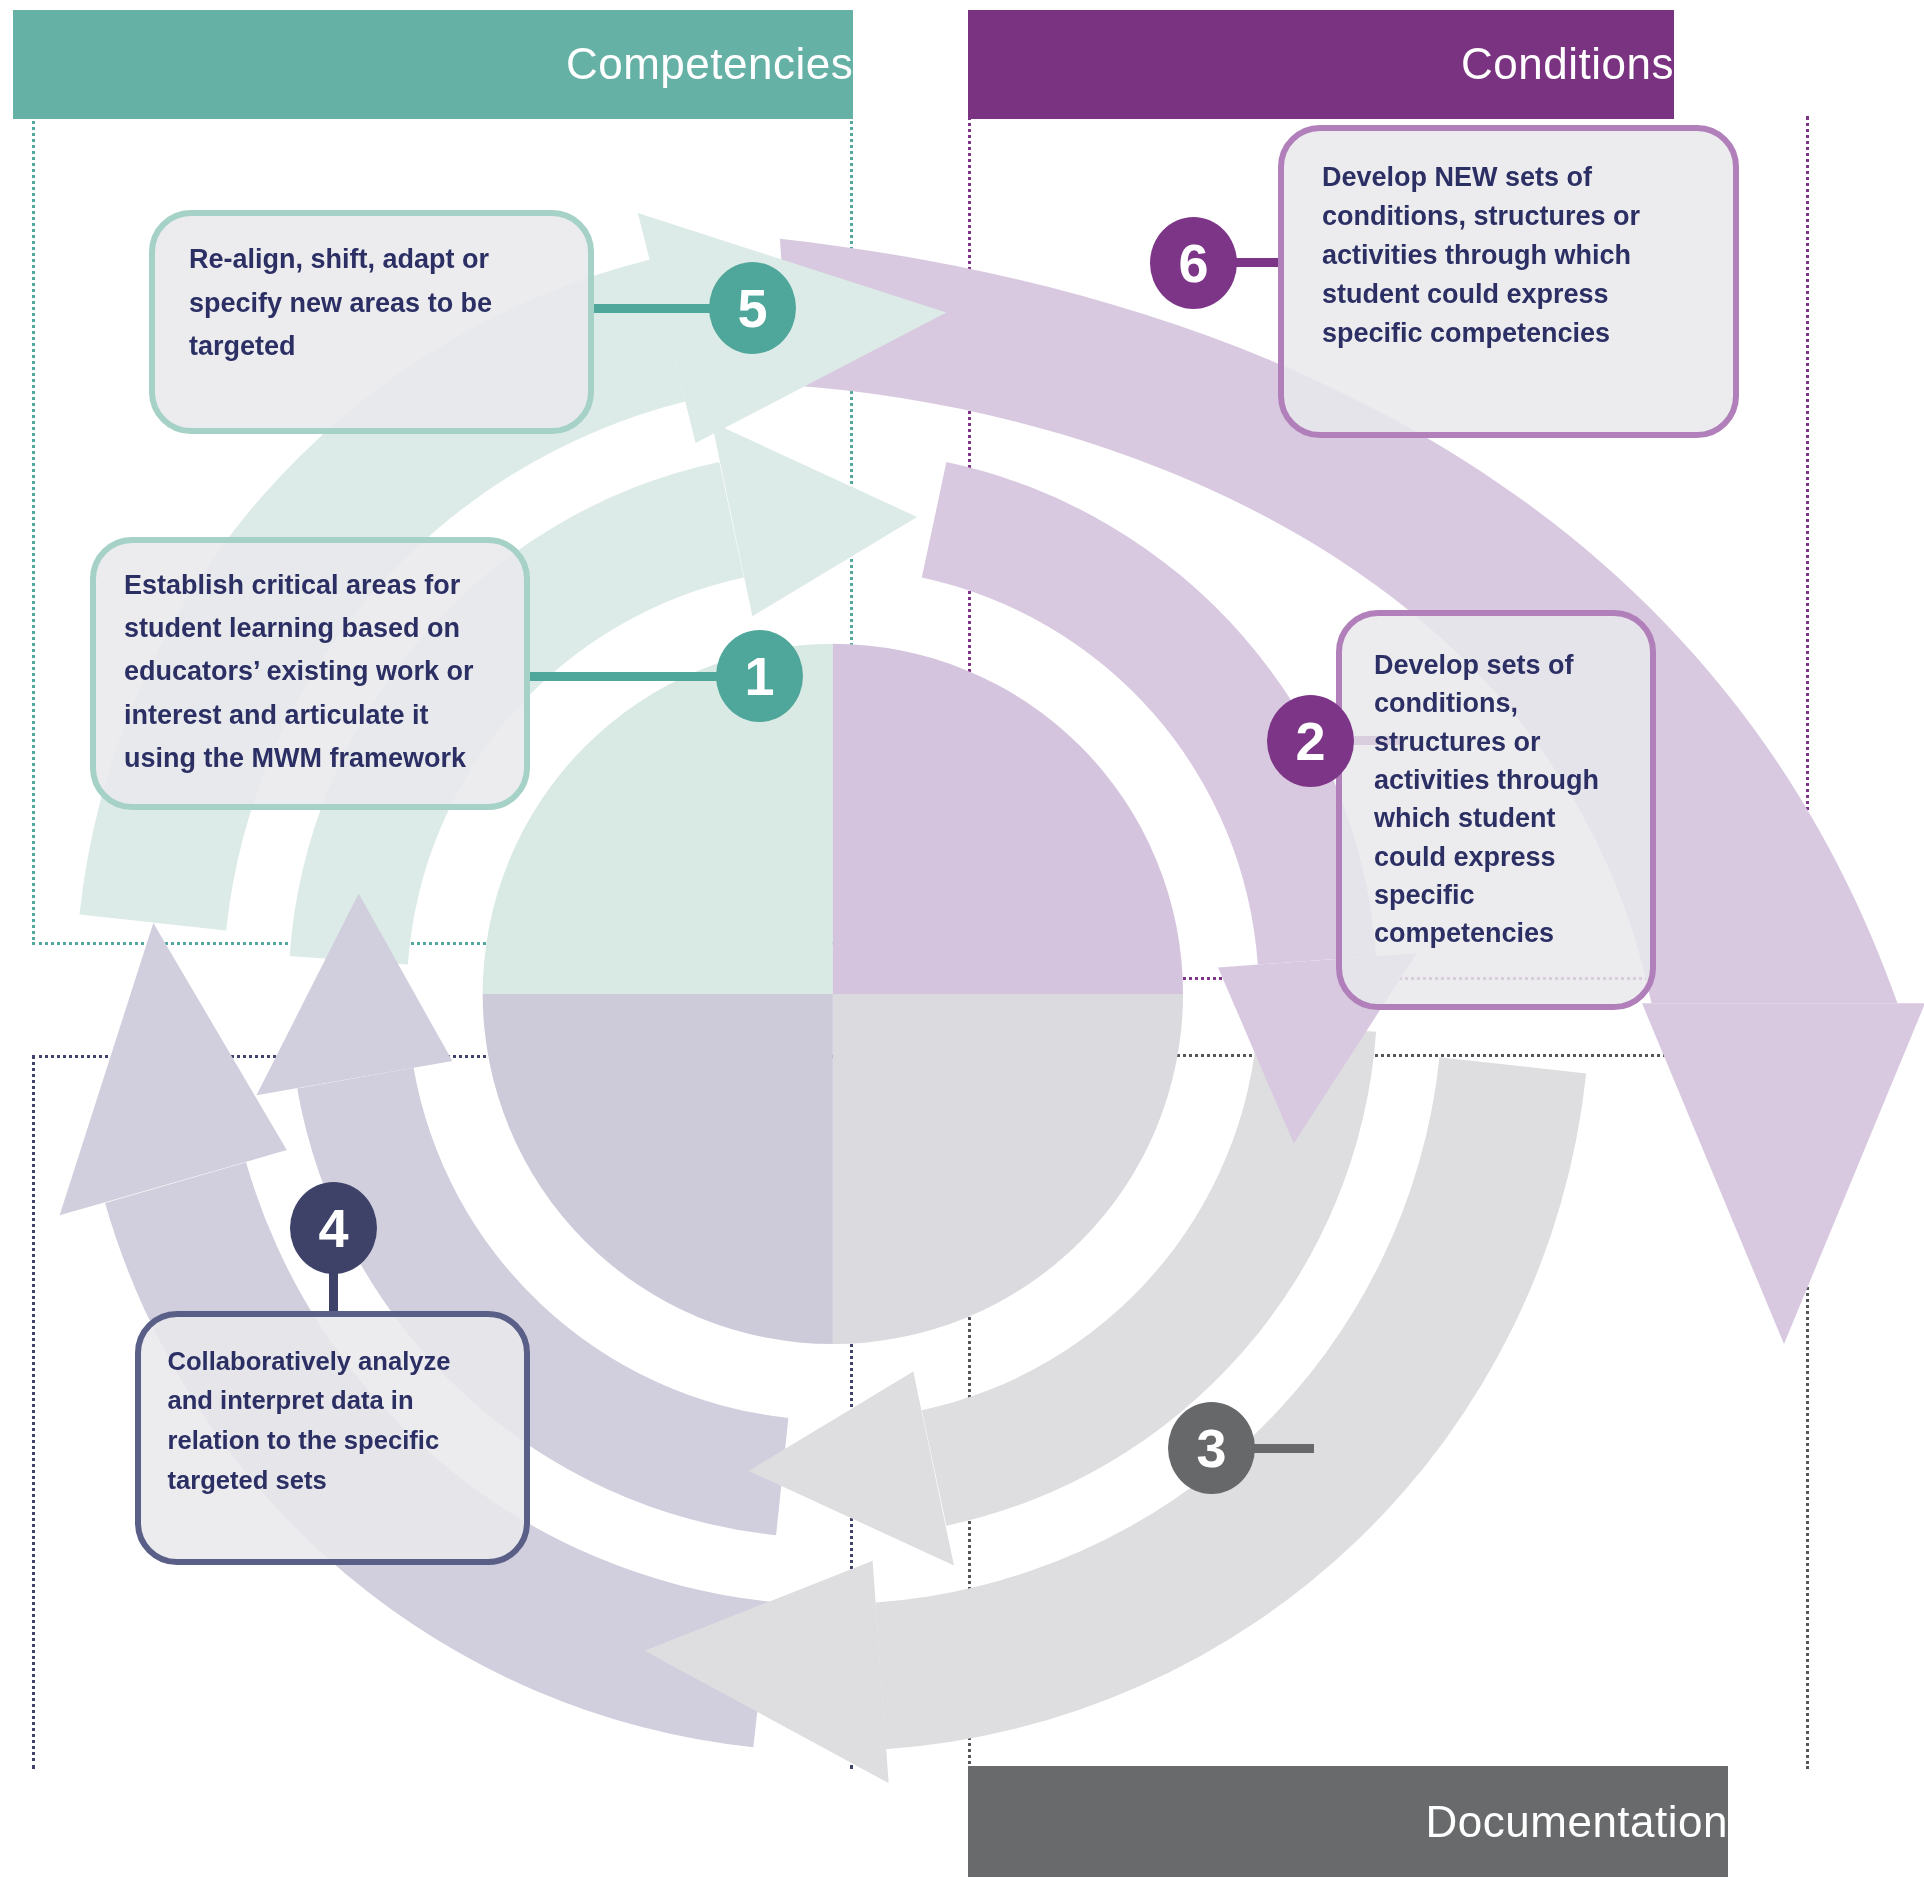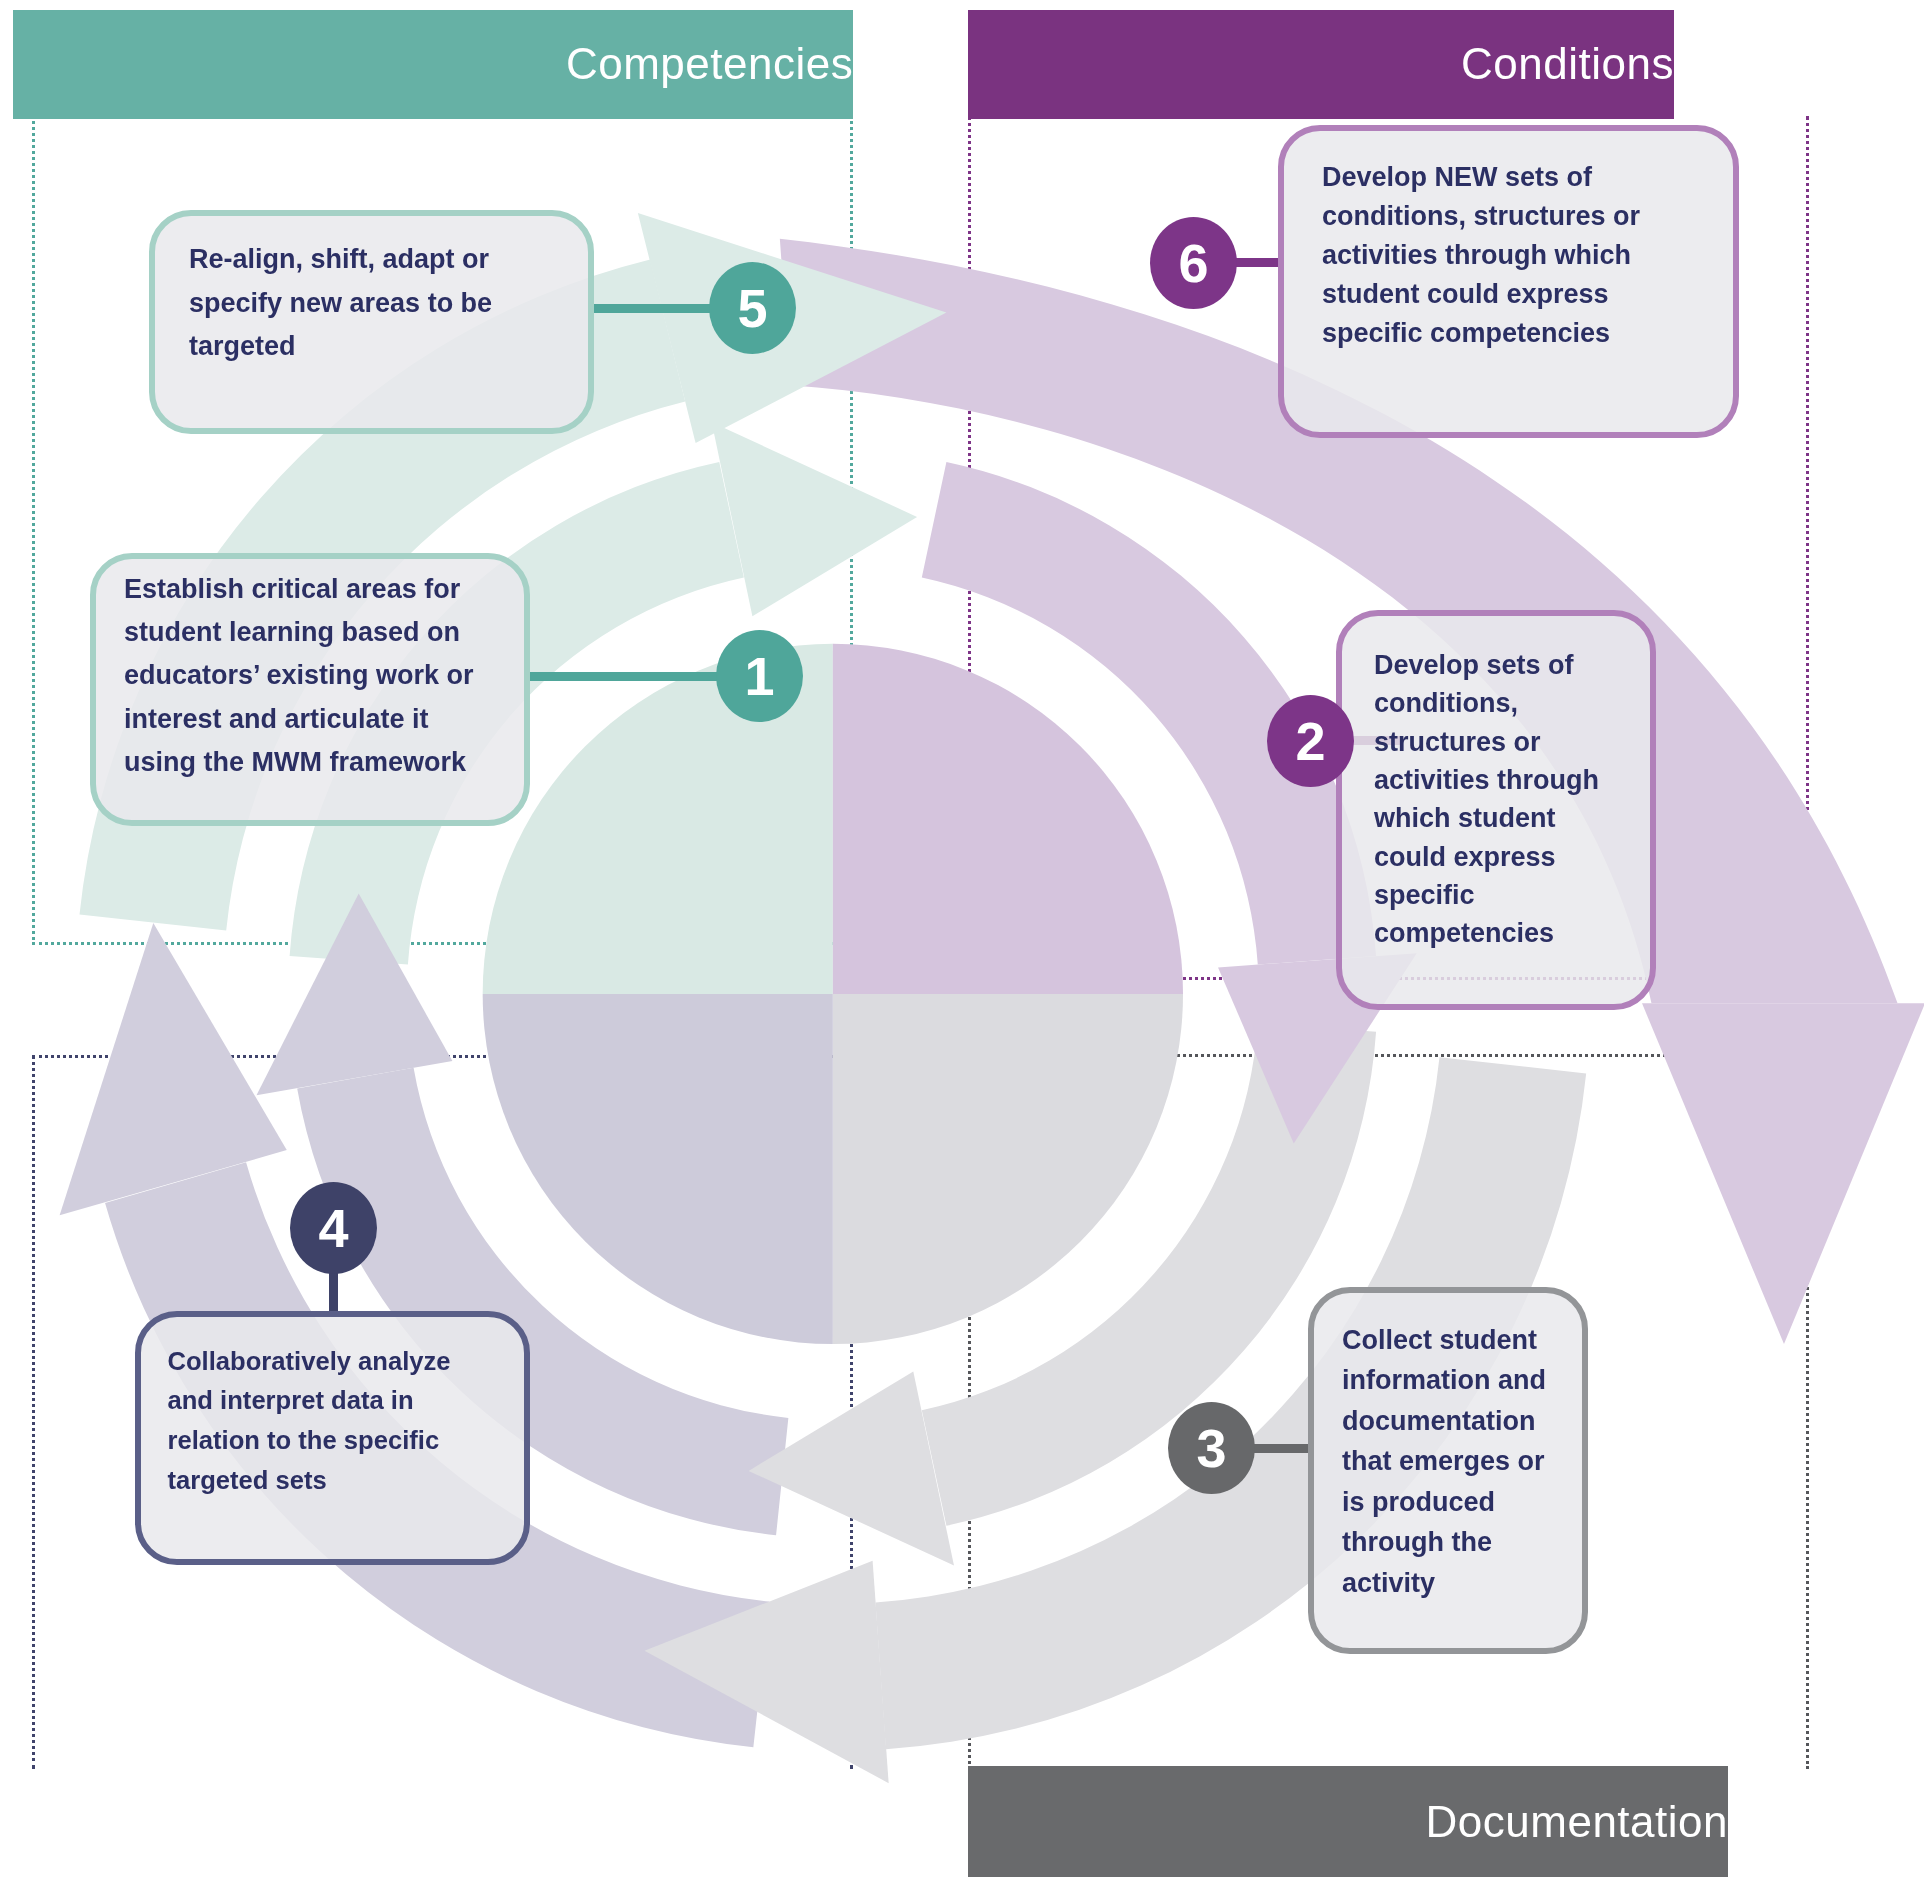--- a/index.html
+++ b/index.html
@@ -29,21 +29,21 @@
   #hdr-conditions{left:968px;top:9.5px;width:706px;background:#7a3380;}
   #ftr-collaboration{left:15px;top:1766px;width:838px;height:111px;background:#444a76;}
   #ftr-documentation{left:968px;top:1766px;width:760px;height:111px;background:#696a6c;}
   
   .step-box{position:absolute;box-sizing:border-box;
     background:rgba(233,233,236,0.85);
     border:6.6px solid;border-radius:42px;
     color:#2b2f63;font-weight:700;font-size:27px;line-height:1.62;}
   .step-box p{margin:0;}
   #box-step5{left:149px;top:210px;width:445px;height:224px;border-color:#a5d1c6;padding:22px 34px;}
-  #box-step1{left:90px;top:537px;width:440px;height:273px;border-color:#a5d1c6;padding:9px 28px;line-height:1.6;margin-top:16px;}
+  #box-step1{left:90px;top:537px;width:440px;height:273px;border-color:#a5d1c6;padding:21px 28px;line-height:1.6;}
   #box-step6{left:1278px;top:125px;width:461px;height:313px;border-color:#b180ba;padding:26.5px 38px;line-height:1.45;}
   #box-step2{left:1336px;top:610px;width:320px;height:400px;border-color:#b180ba;padding:30px 32px;line-height:1.42;}
   #box-step3{left:1308px;top:1287px;width:280px;height:367px;border-color:#939598;padding:26.5px 28px;line-height:1.5;}
   #box-step4{left:135px;top:1311px;width:395px;height:254px;border-color:#5a5f88;padding:24.6px 26.5px;font-size:25.6px;line-height:1.55;}
   .emph{font-weight:800;}
   
   .badge{position:absolute;width:87px;height:92px;border-radius:50%;
     display:flex;align-items:center;justify-content:center;
     color:#ffffff;font-size:54px;font-weight:700;}
   #badge-1{left:716px;top:630px;background:#4fa69a;}
@@ -120,23 +120,20 @@
   </div>
   <div class="step-box" id="box-step1">
     <p>Establish critical areas for student learning based on educators’ existing work or interest and articulate it using the MWM framework</p>
   </div>
   <div class="step-box" id="box-step6">
     <p><span>Develop </span><span class="emph">NEW</span><span> sets of conditions, structures or activities through which student could express specific competencies</span></p>
   </div>
   <div class="step-box" id="box-step2">
     <p>Develop sets of conditions, structures or activities through which student could express specific competencies</p>
   </div>
-  <div class="step-box" id="box-step3">
-    <p>Collect student information and documentation that emerges or is produced through the activity</p>
-  </div>
   <div class="step-box" id="box-step4">
     <p>Collaboratively analyze and interpret data in relation to the specific targeted sets</p>
   </div>
 
   <div class="badge" id="badge-5">5</div>
   <div class="badge" id="badge-1">1</div>
   <div class="badge" id="badge-6">6</div>
   <div class="badge" id="badge-2">2</div>
   <div class="badge" id="badge-3">3</div>
   <div class="badge" id="badge-4">4</div>

